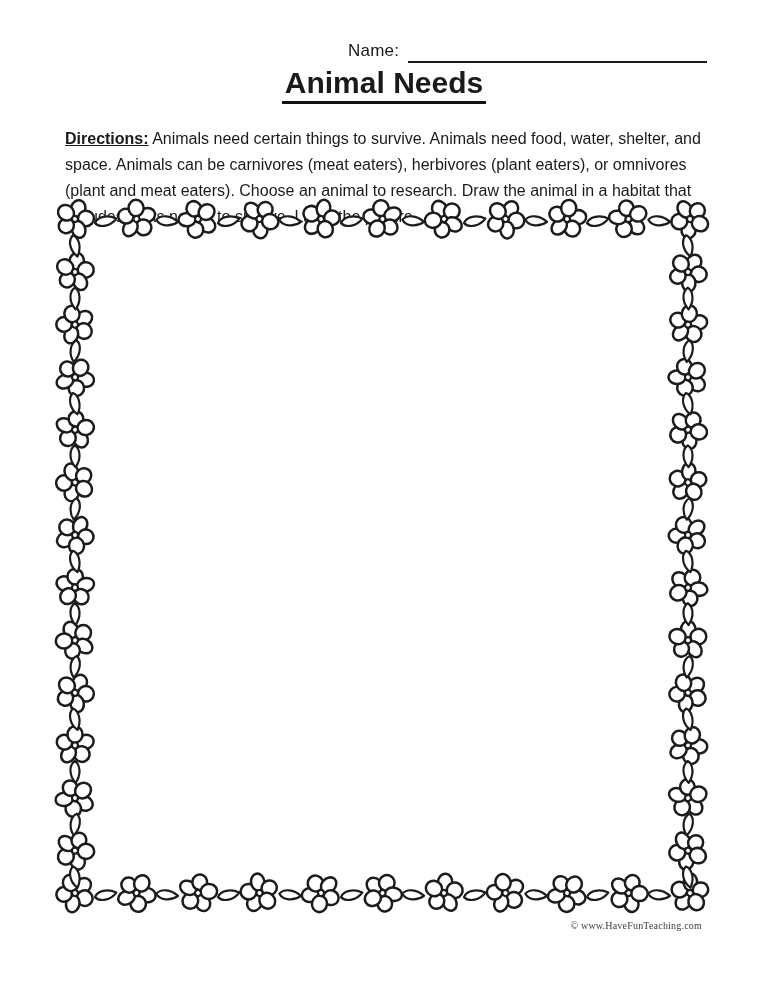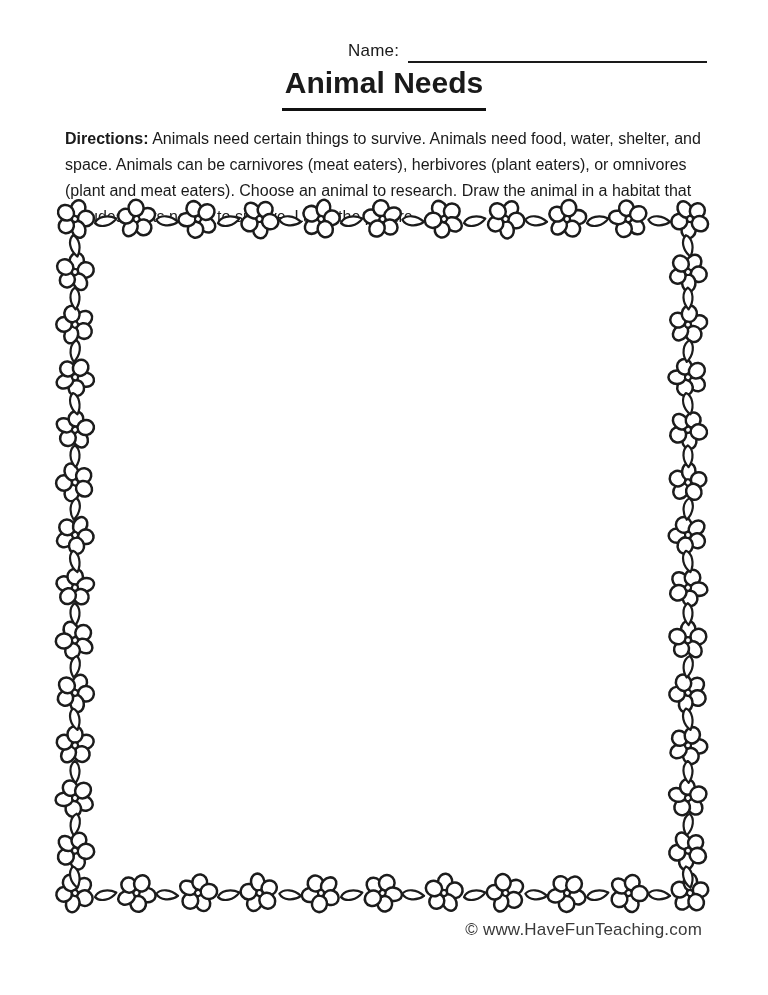--- a/index.html
+++ b/index.html
@@ -28,50 +28,51 @@
   
   .title-wrap {
     position: absolute; left: 0; top: 67px; width: 768px;
     text-align: center;
   }
   .page-title {
     display: inline-block;
     font-size: 30px; font-weight: bold;
     line-height: 1.05;
     border-bottom: 3px solid #111;
-    padding: 0 3px 9px 3px;
+    padding: 0 3px 2px 3px;
   }
 
   
   .directions {
     position: absolute; left: 65px; top: 110px; width: 646px;
     font-size: 16px; line-height: 26px;
   }
   .directions-label {
     font-weight: bold;
+    text-decoration: underline;
   }
 
   
   svg.border { position: absolute; overflow: visible; }
   #border-top    { left: 50px;  top: 196px; width: 668px; height: 46px; }
   #border-bottom { left: 50px;  top: 870px; width: 668px; height: 46px; }
   #border-left   { left: 52px;  top: 234px; width: 46px;  height: 652px; }
   #border-right  { left: 665px; top: 234px; width: 46px;  height: 652px; }
 
   
   .drawing-area {
     position: absolute; left: 102px; top: 246px;
     width: 558px; height: 618px;
     background: #ffffff;
   }
 
   
   .footer-credit {
     position: absolute; top: 920px; right: 66px;
-    font-size: 17px; color: #3a3a3a; letter-spacing: 0.2px;
+    font-size: 10px; color: #3a3a3a; letter-spacing: 0.2px; font-family: Liberation Serif, serif;
   }
 
   .defs-holder { position: absolute; width: 0; height: 0; overflow: hidden; }
 </style>
 </head>
 <body>
 
 <svg class="defs-holder" aria-hidden="true">
   <defs>
     <symbol id="flower" viewBox="0 0 44 44">

